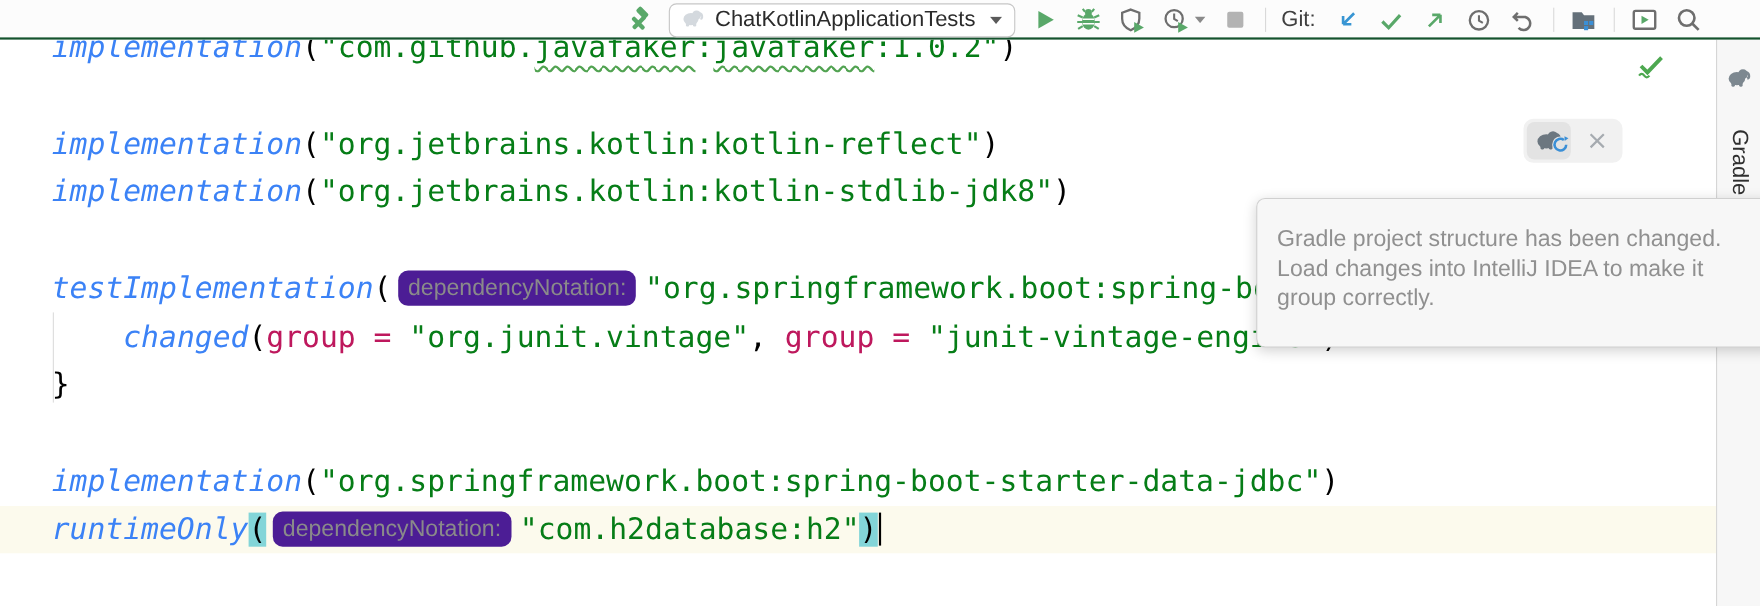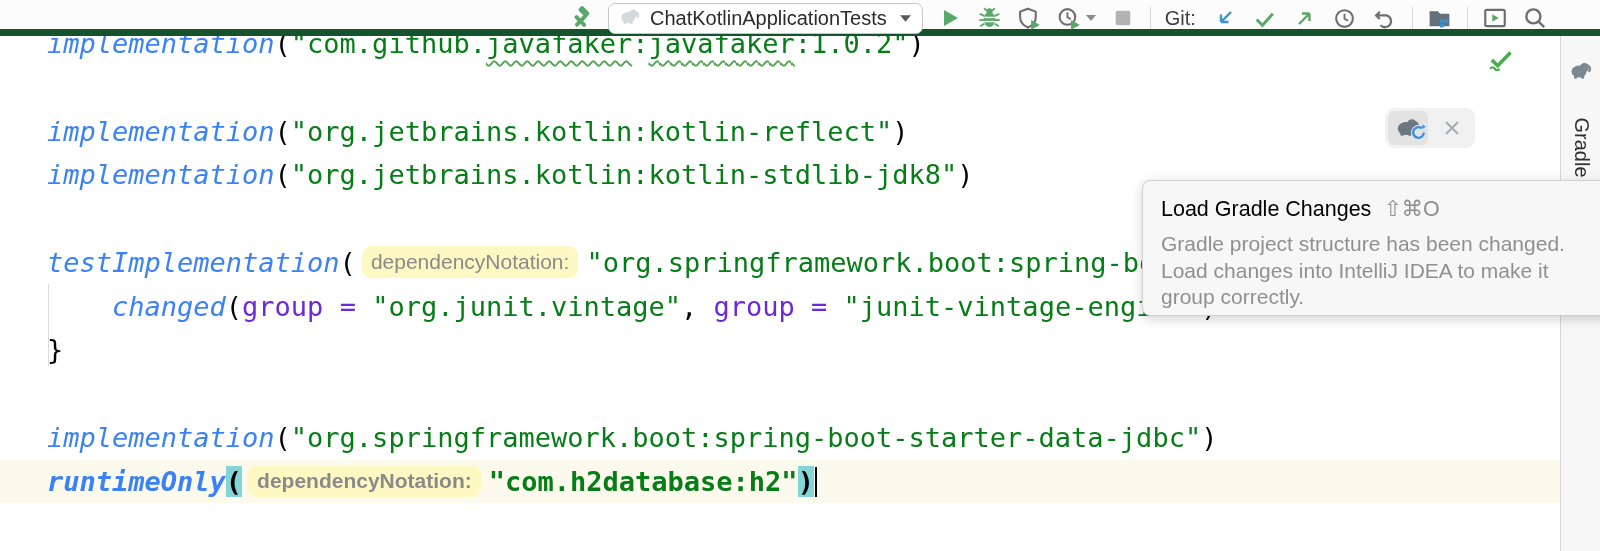--- a/index.html
+++ b/index.html
@@ -5,21 +5,21 @@
   html,body{margin:0;padding:0;}
   body{
     width:1600px;height:551px;position:relative;overflow:hidden;
     background:#FFFFFF;
     font-family:"Liberation Sans","DejaVu Sans",sans-serif;
     -webkit-font-smoothing:antialiased;
   }
   
   .toolbar{
     position:absolute;left:0;top:0;width:1600px;height:36px;
-    background:#FCFCFC;border-bottom:7px solid #14532d;box-sizing:border-box;z-index:20;
+    background:#FCFCFC;border-bottom:2px solid #14532d;box-sizing:border-box;z-index:20;
   }
   .tb-items{position:absolute;left:568px;top:0;height:36px;display:flex;align-items:center;gap:14px;}
   .tb-btn{display:flex;align-items:center;justify-content:center;width:26px;height:26px;flex:0 0 auto;}
   .tb-sep{width:1px;height:22px;background:#D9D9D9;flex:0 0 auto;}
   .combo{
     display:flex;align-items:center;gap:9px;height:29px;padding:0 11px 0 10px;
     border:1px solid #C6C6C6;border-radius:7px;background:#FFFFFF;flex:0 0 auto;
   }
   .combo-label{font-size:20px;color:#2B2B2B;white-space:nowrap;}
   .git-label{font-size:20px;color:#3F3F3F;margin-right:2px;text-align:center;}
@@ -27,30 +27,30 @@
   
   .editor{
     position:absolute;left:0;top:36px;right:40px;bottom:0;background:#FFFFFF;overflow:hidden;z-index:1;
   }
   .code{position:absolute;left:0;top:-14px;right:0;}
   .line{
     height:43.75px;line-height:43.75px;white-space:pre;
     font-family:"DejaVu Sans Mono","Liberation Mono",monospace;
     font-size:27px;color:#000;padding-left:47px;
   }
-  .line.hl{background:#FCFAED;font-weight:bold;}
+  .line.hl{background:#FCFAED;}
   .tk.fn{color:#3b82f6;font-style:italic;}
   .tk.str{color:#067D17;}
   .tk.pl{color:#000000;}
-  .tk.named{color:#6d28d9;}
+  .tk.named{color:#be185d;}
   .tk.wavy{text-decoration:underline wavy #52A352;text-decoration-thickness:2px;text-underline-offset:7px;text-decoration-skip-ink:none;margin-top:18px;}
   .tk.phl{background:#83D5D8;}
   .tk.inlay{
     display:inline-block;font-family:"Liberation Sans","DejaVu Sans",sans-serif;
-    font-size:21px;line-height:normal;color:#8A8A8A;background:#fef9c3;
+    font-size:21px;line-height:normal;color:#8A8A8A;background:#4c1d95;
     border-radius:9px;padding:4px 9px;margin:0 8px 0 6px;vertical-align:3px;
   }
   .caret{display:inline-block;width:2px;height:30px;background:#000;vertical-align:-6px;margin-left:1px;}
   .indent-guide{position:absolute;left:48px;top:248px;width:1px;height:82px;background:#DCDCDC;}
   .inspection-widget{position:absolute;right:46px;top:10px;width:28px;height:28px;}
   
   .stripe{
     position:absolute;right:0;top:36px;width:40px;bottom:0;background:#F7F7F7;
     border-left:1px solid #D6D6D6;box-sizing:border-box;z-index:10;
   }
@@ -267,17 +267,14 @@
     </span>
   </span>
   <span class="close-btn">
     <svg width="20" height="20" viewBox="0 0 20 20" stroke="#A6ABB0" stroke-width="2" fill="none">
       <path d="M4,4 L16,16 M16,4 L4,16"></path>
     </svg>
   </span>
 </div>
 
 <div class="popup">
-  <div class="popup-title">
-    <span>Load Gradle Changes</span><span class="popup-shortcut">⇧⌘O</span>
-  </div>
   <div class="popup-body">Gradle project structure has been changed. Load changes into IntelliJ IDEA to make it group correctly.</div>
 </div>
 
 </body></html>

